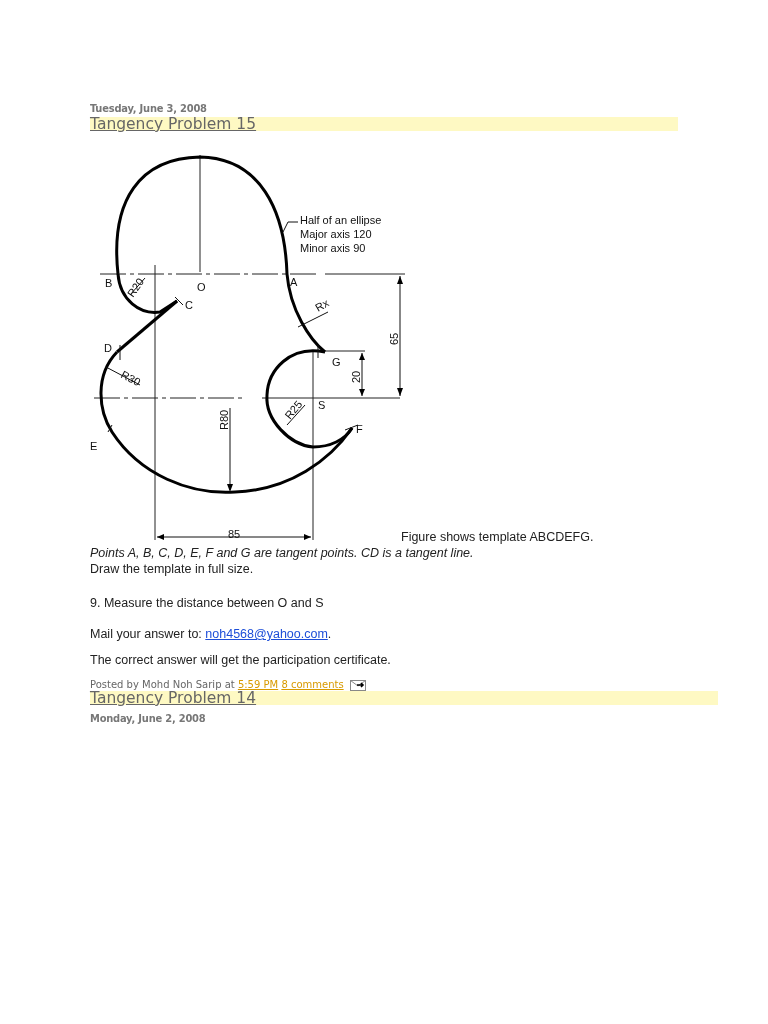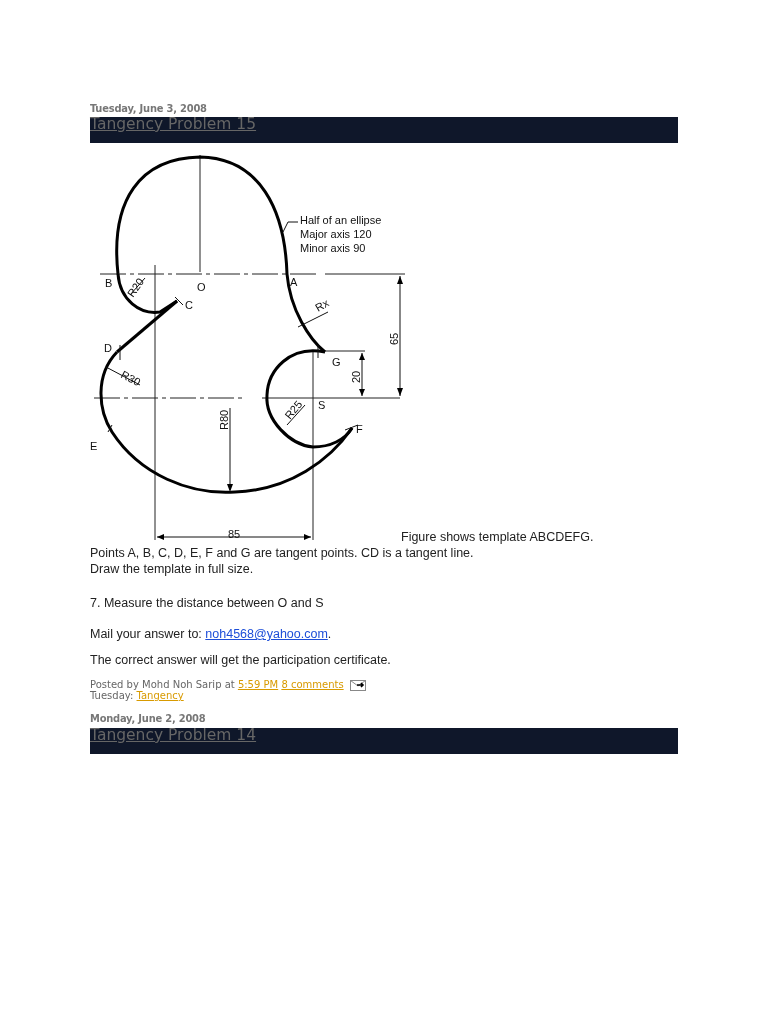--- a/index.html
+++ b/index.html
@@ -1,18 +1,18 @@
 <!DOCTYPE html>
 <html><head>
   <meta charset="utf-8">
   <style>
     html, body { margin: 0; padding: 0; background: #ffffff; }
     body { width: 768px; height: 1024px; position: relative; overflow: hidden; font-family: "DejaVu Sans", sans-serif; }
     .date-header { position: absolute; left: 90px; font-size: 11px; font-weight: bold; color: #777777; font-family: "DejaVu Sans Condensed", "DejaVu Sans", sans-serif; letter-spacing: -0.2px; }
-    .title-bar { position: absolute; left: 90px; width: 588px; height: 26px; background: #0f172a; }
+    .title-bar { position: absolute; left: 90px; width: 588px; height: 14px; background: #fef9c3; }
     .post-title { position: absolute; left: 0; top: -2px; font-size: 15.5px; color: #666666; text-decoration: underline; font-family: "DejaVu Sans", sans-serif; cursor: pointer; }
     .figure { position: absolute; left: 85px; top: 150px; width: 330px; height: 400px; }
     .body-text { position: absolute; left: 90px; font-family: "Liberation Sans", sans-serif; font-size: 12.5px; color: #222222; white-space: nowrap; }
     .body-text a { color: #1d4ed8; text-decoration: underline; cursor: pointer; }
     .footer-text { position: absolute; left: 90px; font-size: 10px; color: #666666; font-family: "DejaVu Sans", sans-serif; white-space: nowrap; }
     .footer-text a { color: #d89a00; text-decoration: underline; cursor: pointer; }
     .email-icon { display: inline-block; vertical-align: middle; width: 16px; height: 11px; margin-left: 3px; cursor: pointer; }
   </style>
 </head>
 <body>
@@ -91,38 +91,38 @@
       <text transform="translate(228,430) rotate(-90)" font-size="11">R80</text>
       <text transform="translate(133,298) rotate(-55)" font-size="11">R20</text>
       <text transform="translate(120,377) rotate(28)" font-size="11">R30</text>
       <text transform="translate(290,420) rotate(-50)" font-size="11">R25</text>
       <text transform="translate(318,312) rotate(-30)" font-size="11">Rx</text>
     </g>
   </svg>
 </div>
 
 <div class="body-text" style="top:530px; left:401px;">Figure shows template ABCDEFG.</div>
-<div class="body-text" style="top:546px;">Points A, B, C, D, E, F and G are tangent points. CD is a tangent line.</div>
+<div class="body-text" style="top:546px;font-style:italic;">Points A, B, C, D, E, F and G are tangent points. CD is a tangent line.</div>
 <div class="body-text" style="top:562px;">Draw the template in full size.</div>
-<div class="body-text" style="top:596px;">7. Measure the distance between O and S</div>
+<div class="body-text" style="top:596px;">9. Measure the distance between O and S</div>
 <div class="body-text" style="top:627px;">
   <span>Mail your answer to: </span><a>noh4568@yahoo.com</a><span>.</span>
 </div>
 <div class="body-text" style="top:653px;">The correct answer will get the participation certificate.</div>
 
 <div class="footer-text" style="top:679px;">
   <span>Posted by Mohd Noh Sarip at </span><a>5:59 PM</a> <a>8 comments</a>
   <span class="email-icon">
     <svg width="16" height="11" viewBox="0 0 16 11">
         <rect x="0.5" y="0.5" width="15" height="10" fill="#fff" stroke="#888"></rect>
         <path d="M0.5,0.5 L8,6 L15.5,0.5" stroke="#888" fill="none"></path>
         <path d="M7,5 L13,5 M11,3 L13,5 L11,7" stroke="#000" stroke-width="1.6" fill="none"></path>
       </svg>
   </span>
 </div>
 <div class="footer-text" style="top:690px;">
   <span>Tuesday: </span><a>Tangency</a>
 </div>
 
 <div class="date-header" style="top:712px;">Monday, June 2, 2008</div>
-<div class="title-bar" style="top:728px;">
+<div class="title-bar" style="top:691px;padding-left:40px;">
   <span class="post-title">Tangency Problem 14</span>
 </div>
 
 </body></html>

